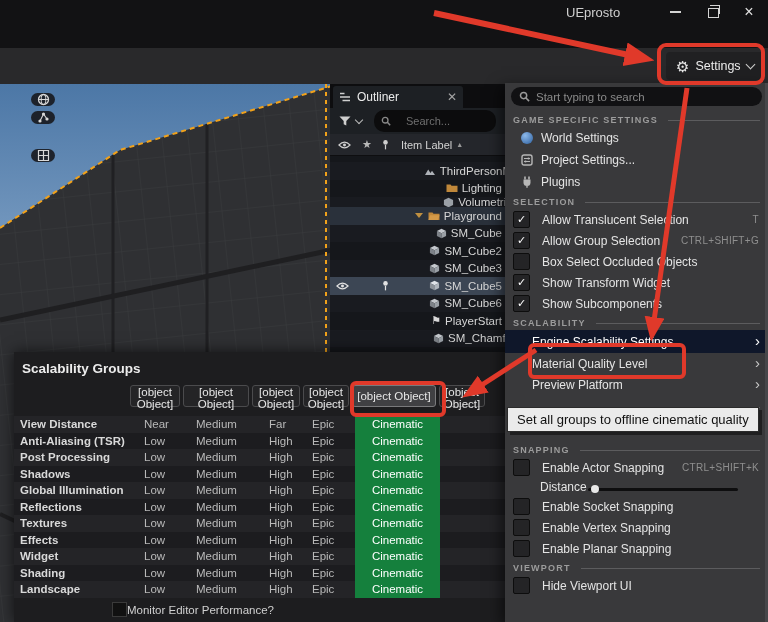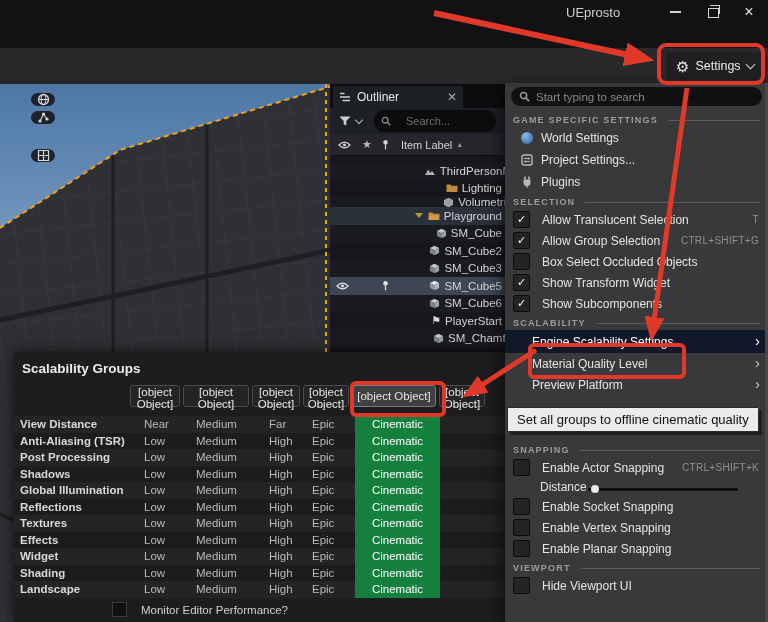--- a/index.html
+++ b/index.html
@@ -68,21 +68,21 @@
   .hbtn:nth-of-type(5){width:84px;background:#404043;border-color:#7a7a7c;}
   .hbtn:nth-of-type(6){width:46px;}
   .srows{position:absolute;left:0;top:64px;width:491px;}
   .srow{display:flex;align-items:center;height:16.5px;padding-left:6px;box-sizing:border-box;}
   .srow:nth-of-type(odd){background:#242427;}
   .srow:nth-of-type(even){background:#1c1c1f;}
   .srow .rlabel{width:114px;font-size:11.5px;font-weight:bold;color:#d9d9d9;}
   .srow .cell{font-size:11.5px;color:#b9b9b9;box-sizing:border-box;padding-left:10px;}
   .srow .c0{width:52px;} .srow .c1{width:73px;} .srow .c2{width:43px;} .srow .c3{width:53px;}
   .srow .c4{width:85px;background:#15803d;color:#fff;text-align:center;padding-left:0;height:16.5px;line-height:16.5px;}
-  .scal .footer{position:absolute;left:98px;top:250px;display:flex;align-items:center;gap:14px;}
+  .scal .footer{position:absolute;left:98px;top:250px;display:flex;align-items:center;gap:0;}
   .scal .footer .cbx{width:13px;height:13px;background:#111;border:1px solid #3a3a3a;}
   .scal .footer .flbl{font-size:11.5px;color:#d0d0d0;}
   
   .menu{position:absolute;left:505px;top:83px;width:263px;height:539px;background:#39393b;z-index:6;
      box-shadow:-4px 4px 14px rgba(0,0,0,.55);box-sizing:border-box;padding-top:4px;}
   .menu-scroll{position:absolute;right:0;top:0;width:3px;height:100%;background:#47474a;}
   .m-search{margin:0 6px 7px;height:19px;background:#111113;border-radius:10px;display:flex;align-items:center;gap:6px;padding:0 8px;}
   .m-search .ph{font-size:11.5px;color:#8a8a8a;}
   .msec{display:flex;align-items:center;height:14px;margin-top:2px;}
   .msec .t{margin-left:8px;font-size:9px;font-weight:bold;letter-spacing:1.2px;color:#9c9c9c;white-space:nowrap;}

